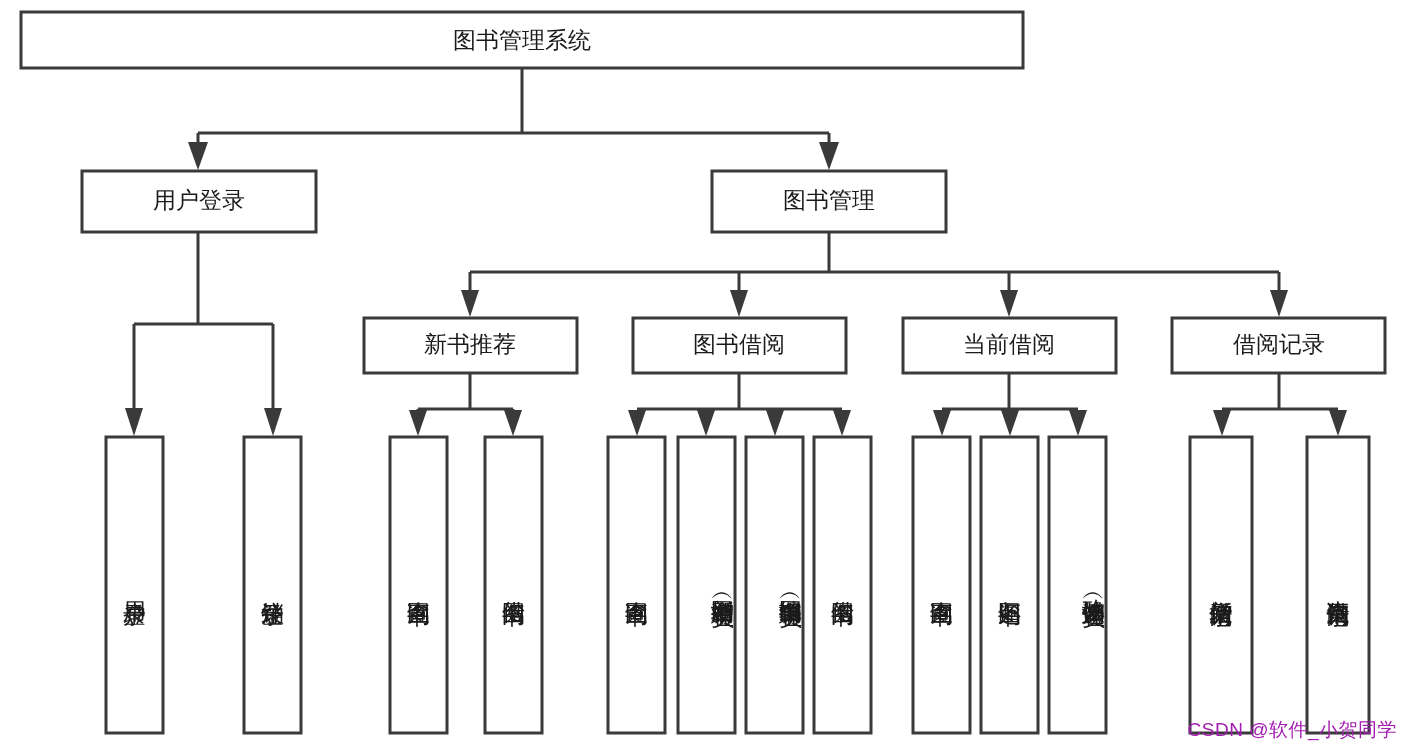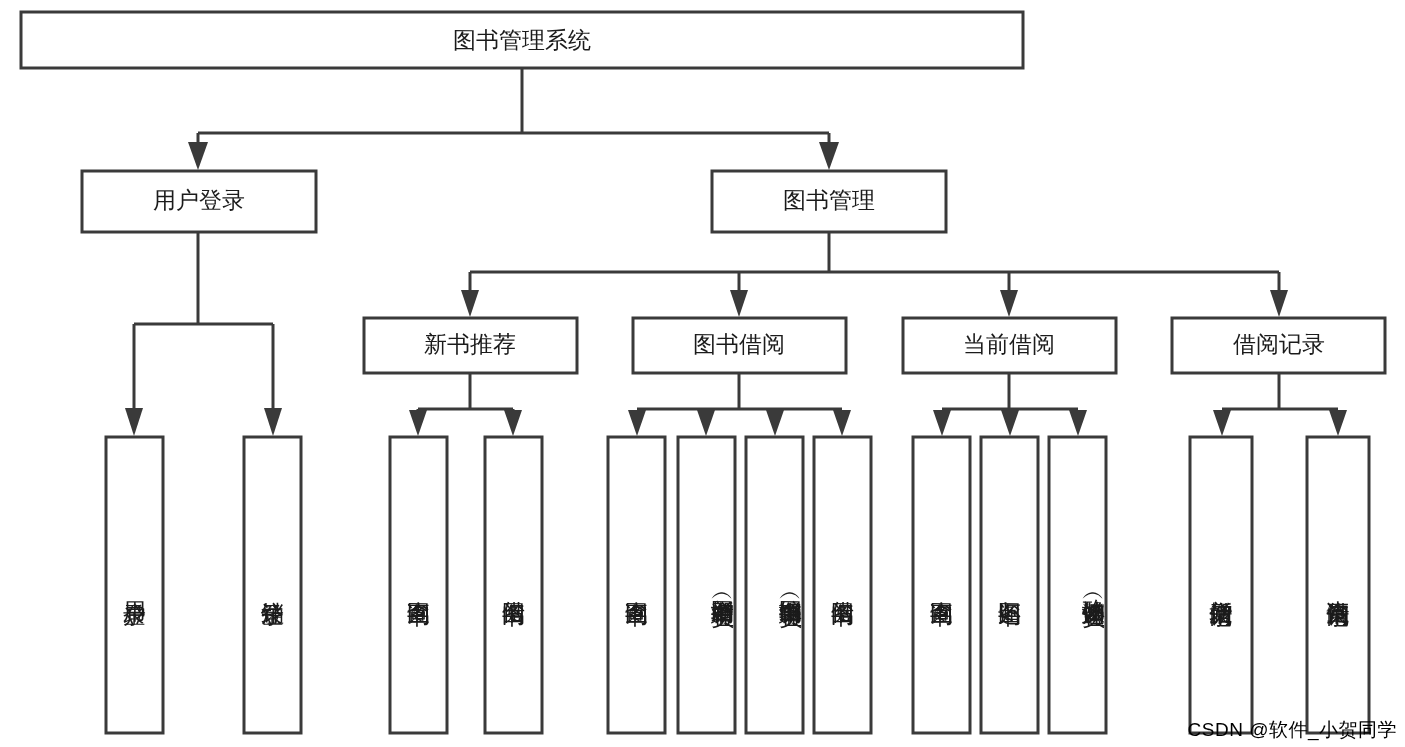--- a/index.html
+++ b/index.html
@@ -62,21 +62,21 @@
     letter-spacing: 1px;
     white-space: nowrap;
     pointer-events: auto;
   }
   .watermark {
     position: absolute;
     right: 8px;
     bottom: 4px;
     font-family: "Liberation Sans", "DejaVu Sans", sans-serif;
     font-size: 19px;
-    color: #000000;
+    color: #a21caf;
     letter-spacing: 0.5px;
     white-space: nowrap;
   }
 </style>
 </head>
 <body>
 
 <div id="diagram-root">
 
   <svg id="flow-svg" viewBox="0 0 1405 747">

